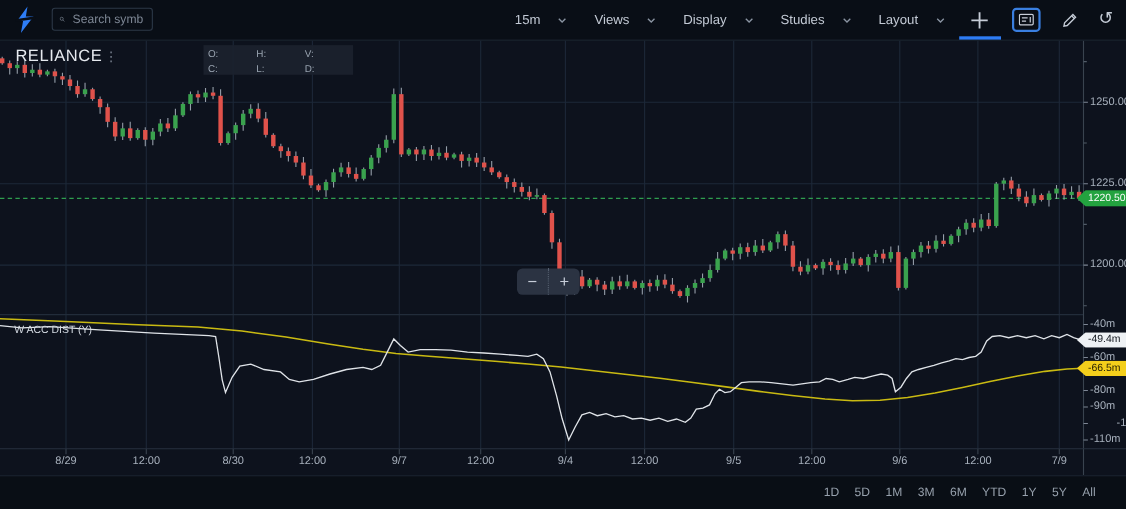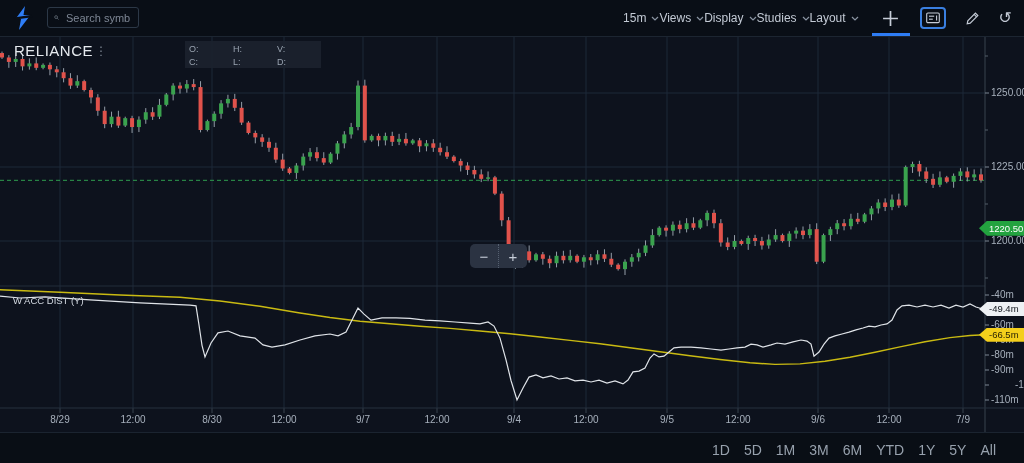--- a/index.html
+++ b/index.html
@@ -6,21 +6,21 @@
   #app{position:relative;width:1024px;height:463px;background:#0d121d;overflow:hidden;
        font-family:"Liberation Sans",sans-serif;color:#aeb6c2;-webkit-font-smoothing:antialiased;}
   
   .toolbar{position:absolute;top:0;left:0;right:0;height:36px;background:#090e16;border-bottom:1px solid #1c2531;z-index:30;}
   .logo{position:absolute;left:12px;top:5px;width:22px;height:26px;}
   .search{position:absolute;left:47px;top:7px;width:92px;height:21px;border:1px solid #2c3847;border-radius:3px;
           display:flex;align-items:center;gap:5px;padding:0 6px;box-sizing:border-box;}
   .search input{background:none;border:none;outline:none;color:#cfd6e0;font-size:11px;width:64px;font-family:inherit;}
   .search input::placeholder{color:#7d8694;}
   .tb-right{position:absolute;right:12px;top:0;height:36px;display:flex;align-items:center;}
-  .menu{font-size:12px;color:#c3cad5;display:flex;align-items:center;gap:5px;cursor:default;}
+  .menu{font-size:12px;color:#c3cad5;display:flex;align-items:center;gap:16px;margin-left:25px;cursor:default;}
   .icons{display:flex;align-items:center;gap:19px;margin-left:22px;}
   .plus-wrap{position:relative;width:20px;height:20px;display:flex;align-items:center;justify-content:center;}
   .plus-underline{position:absolute;left:-9px;right:-9px;bottom:-8px;height:3px;background:#2e7cf4;}
   .anno-box{width:26px;height:22px;border:2px solid #3a7fe0;border-radius:4px;display:flex;align-items:center;justify-content:center;box-sizing:border-box;}
   .refresh-glyph{font-size:16px;color:#c3cad5;line-height:1;}
   
   #plot-svg{position:absolute;left:0;top:36px;}
   .sym-title{position:absolute;left:14px;top:42px;font-size:15px;letter-spacing:.5px;color:#e6eaef;z-index:10;}
   .sym-menu{position:absolute;left:95px;top:44px;font-size:12px;color:#7d8693;z-index:10;}
   .ohlc{position:absolute;left:185px;top:41px;width:136px;height:27px;background:rgba(27,34,46,.92);
@@ -30,21 +30,21 @@
   .zoomctl{position:absolute;left:470px;top:244px;width:57px;height:24px;background:#2b3342;border-radius:5px;
            display:flex;z-index:10;}
   .zoomctl .zbtn{flex:1;display:flex;align-items:center;justify-content:center;font-size:15px;color:#c6cdd8;cursor:default;}
   .zoomctl .zbtn + .zbtn{border-left:1px dotted #556070;}
   .axis-label{position:absolute;left:991px;font-size:10px;color:#a7b0bc;z-index:5;}
   .time-label{position:absolute;top:414px;transform:translateX(-50%);font-size:10px;color:#a7b0bc;z-index:5;}
   .badge{position:absolute;left:979px;width:45px;height:15px;line-height:15px;padding-left:10px;box-sizing:border-box;
          font-size:9.5px;z-index:12;clip-path:polygon(8px 0,100% 0,100% 100%,8px 100%,0 50%);}
   
   .bottom{position:absolute;left:0;right:0;top:432px;height:31px;background:#090e15;border-top:1px solid #1b2430;z-index:20;}
-  .ranges{position:absolute;right:28px;top:9px;display:flex;gap:14px;font-size:14px;color:#97a1ad;}
+  .ranges{position:absolute;right:28px;top:9px;display:flex;gap:14px;font-size:11px;color:#97a1ad;}
   .ranges span{cursor:default;}
 </style>
 </head>
 <body>
 
 <div id="app">
 
   <div class="toolbar">
     <svg class="logo" viewBox="0 0 22 26">
       <polygon points="13,1 3.5,14 9,14 7,25 18.5,10 11.5,10" fill="#2e7df6"></polygon>
@@ -497,21 +497,21 @@
       <div class="time-label" style="left: 437px;">12:00</div>
       <div class="time-label" style="left: 514px;">9/4</div>
       <div class="time-label" style="left: 586px;">12:00</div>
       <div class="time-label" style="left: 667px;">9/5</div>
       <div class="time-label" style="left: 738px;">12:00</div>
       <div class="time-label" style="left: 818px;">9/6</div>
       <div class="time-label" style="left: 889px;">12:00</div>
       <div class="time-label" style="left: 963px;">7/9</div>
     </div>
 
-  <div class="badge" id="price-badge" style="background: rgb(35, 163, 63); color: rgb(255, 255, 255); top: 172.82px; margin-top: 48px;">1220.50</div>
+  <div class="badge" id="price-badge" style="background: rgb(35, 163, 63); color: rgb(255, 255, 255); top: 172.82px;">1220.50</div>
   <div class="badge" id="white-badge" style="background: rgb(238, 241, 244); color: rgb(16, 21, 28); top: 302.1px; height: 14px; line-height: 14px;">-49.4m</div>
   <div class="badge" id="yellow-badge" style="background: rgb(244, 207, 27); color: rgb(42, 36, 5); top: 327.75px; height: 14px; line-height: 14px;">-66.5m</div>
 
   <div class="bottom">
     <div class="ranges" id="ranges">
         <span>1D</span>
         <span>5D</span>
         <span>1M</span>
         <span>3M</span>
         <span>6M</span>

